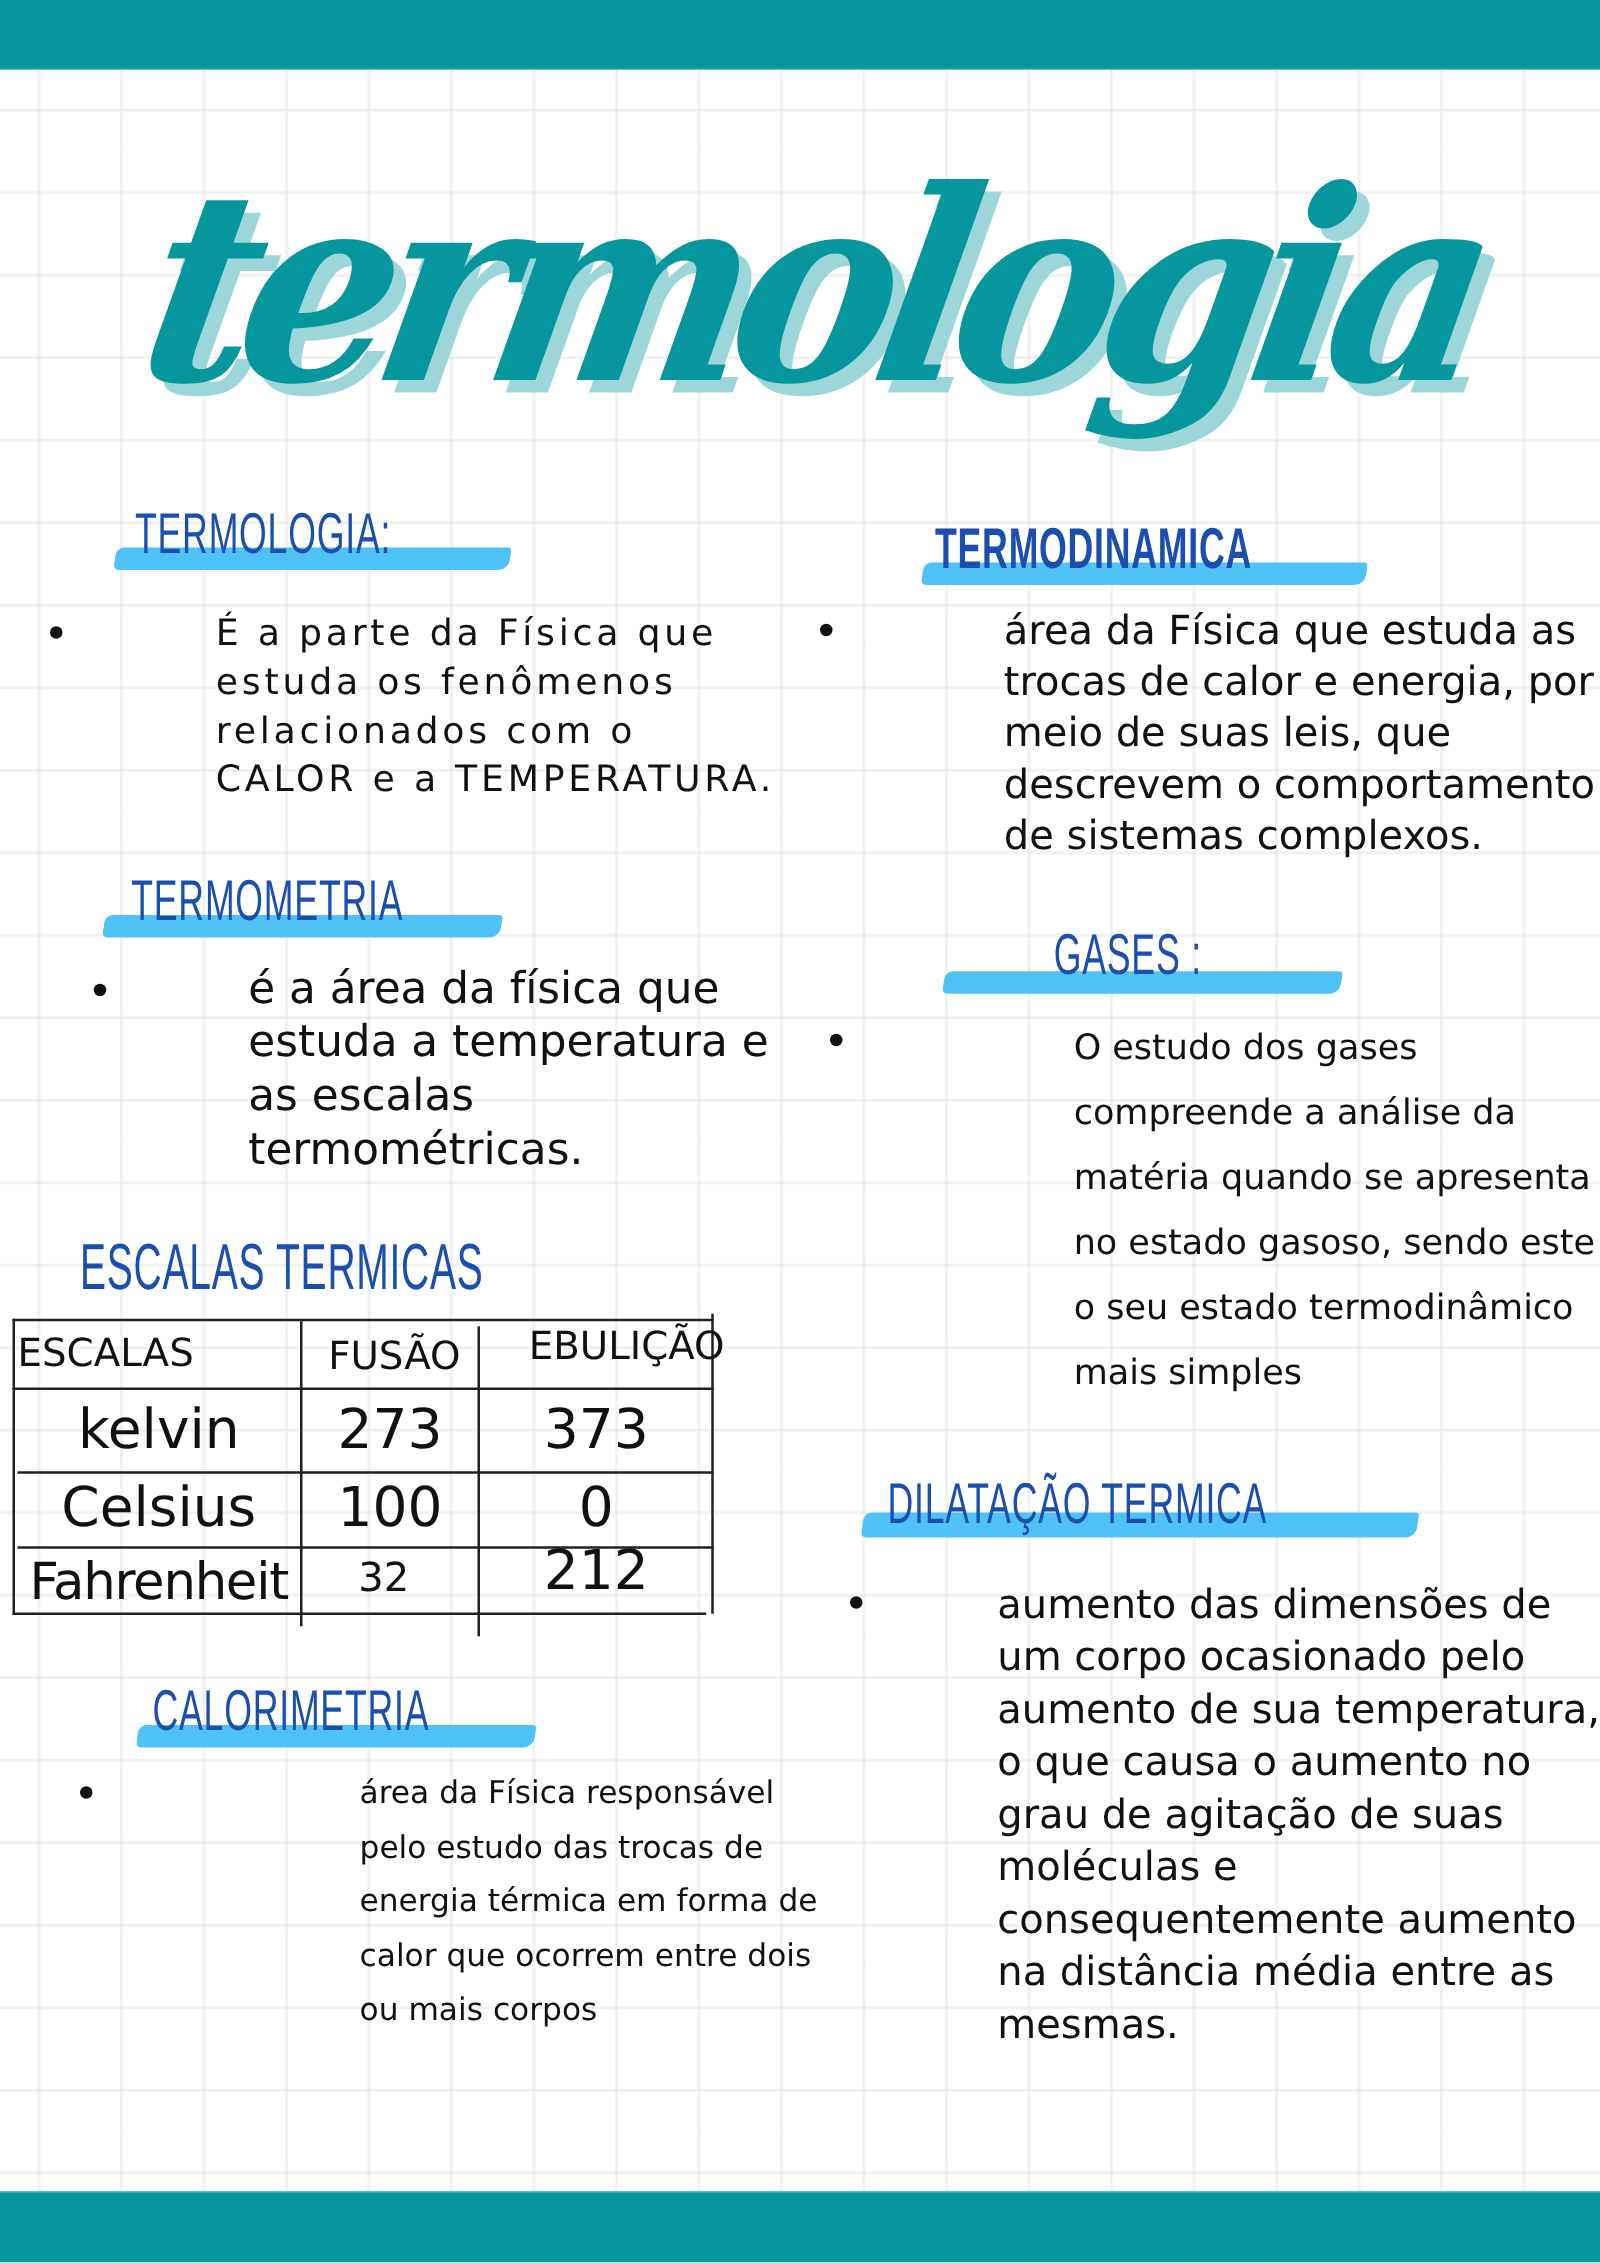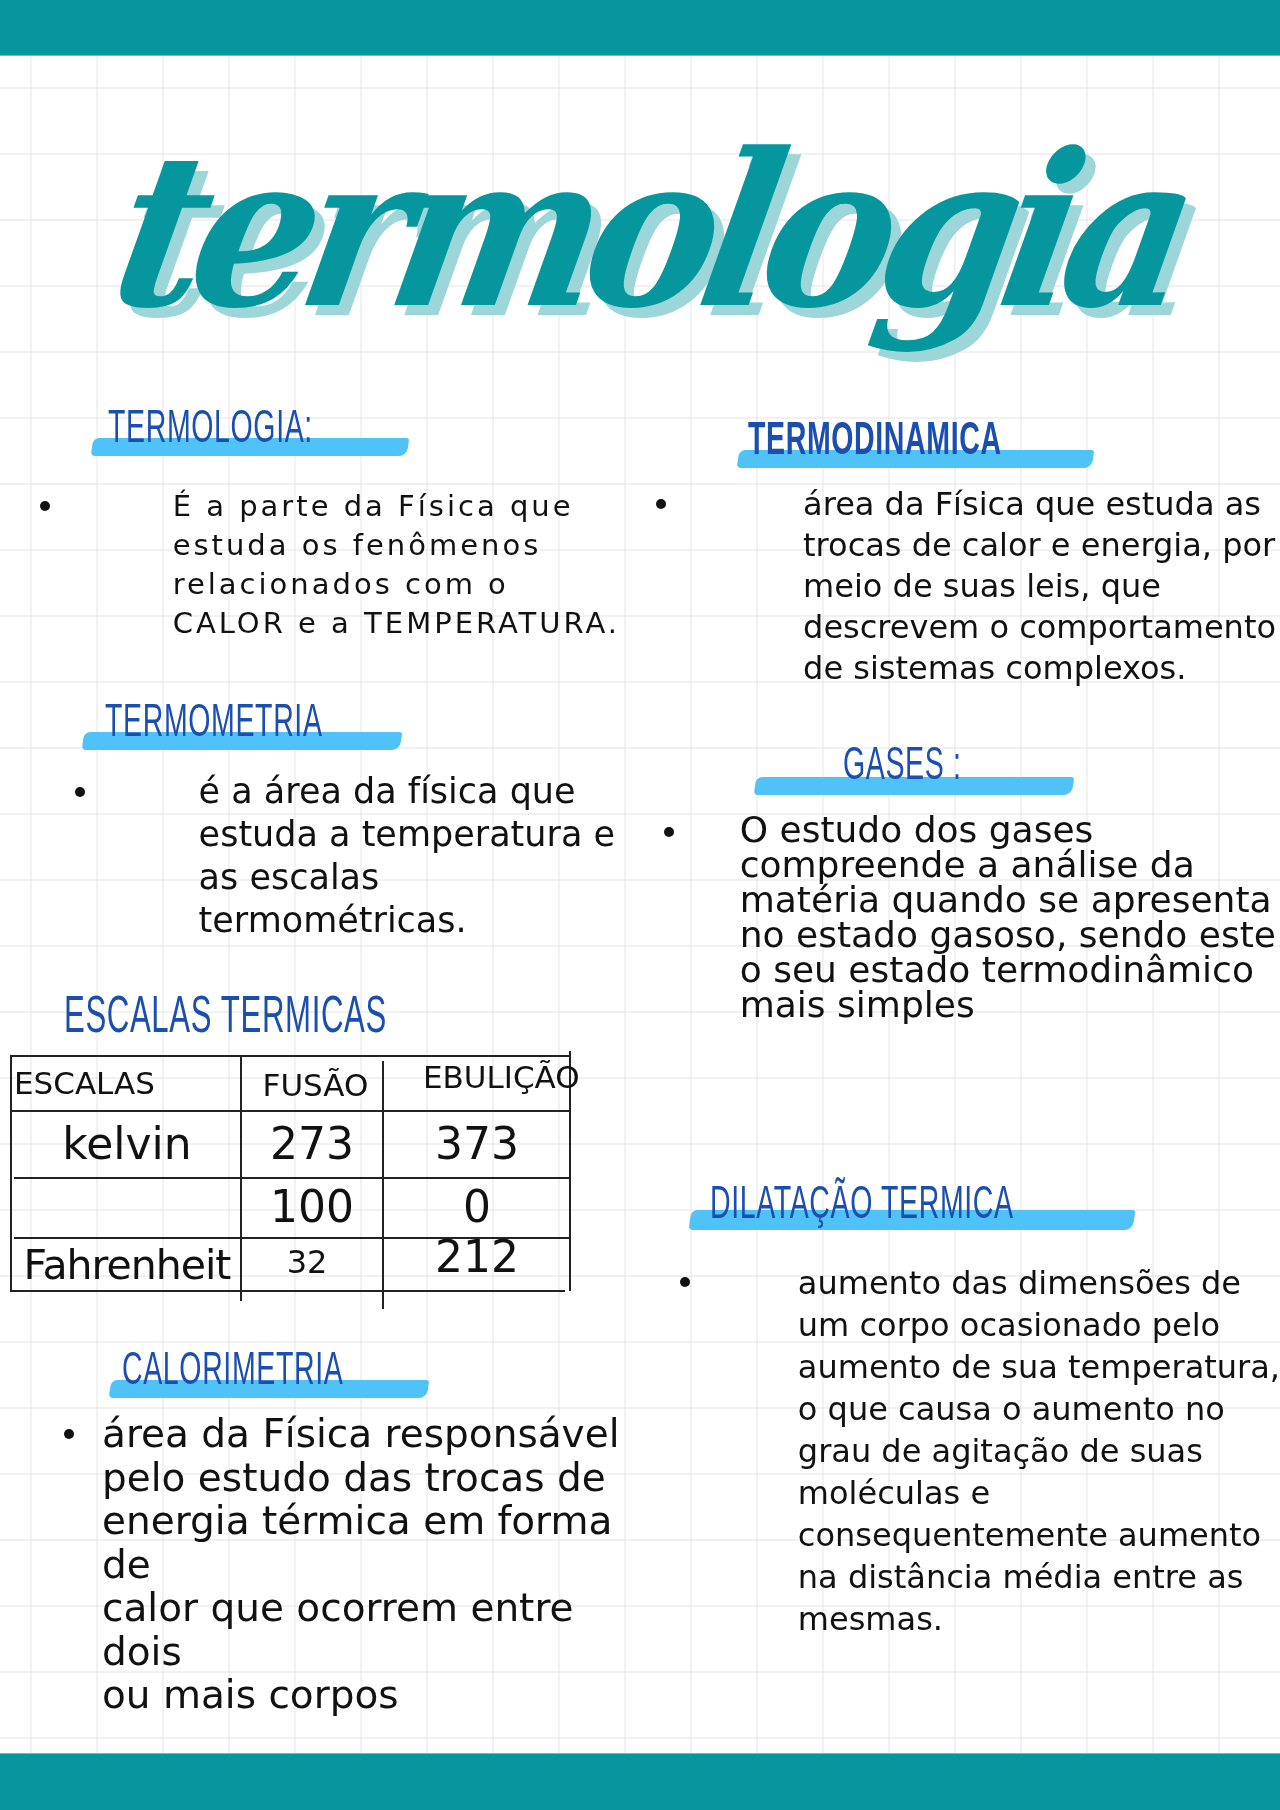--- a/index.html
+++ b/index.html
@@ -120,21 +120,21 @@
 as escalas
 termométricas.</span>
 </div>
 
 <div class="heading" style="left:755px; top:735px; width:330px;">
   <div class="hl" style="left:0; top:42px; width:318px;"></div>
   <div class="htext" style="left:88px;">GASES :</div>
 </div>
 <div class="bullet-block" style="left:664px; top:812px; width:612px;">
   <span class="dot" style="margin-top:15px;"></span>
-  <span class="txt" style="margin-left:44px; font-size:36px; line-height:35px;">O estudo dos gases
+  <span class="txt" style="margin-left:44px; font-size:28px; line-height:52px;">O estudo dos gases
 compreende a análise da
 matéria quando se apresenta
 no estado gasoso, sendo este
 o seu estado termodinâmico
 mais simples</span>
 </div>
 
 <div class="heading" style="left:64px; top:984px; width:420px;">
   <div class="htext" style="font-size:52px; line-height:60px; transform:scaleX(0.6);">ESCALAS TERMICAS</div>
 </div>
@@ -151,35 +151,36 @@
   <div class="vline" style="left:559px; top:-4px; height:240px;"></div>
 
   <div class="cell" style="left:4px; top:10px; width:130px; text-align:left; font-size:31px;">ESCALAS</div>
   <div class="cell" style="left:238px; top:12px; width:135px; font-size:31px;">FUSÃO</div>
   <div class="cell" style="left:374px; top:4px; width:186px; font-size:31px;padding-left:39px;">EBULIÇÃO</div>
 
   <div class="cell" style="left:4px; top:63px; width:226px; font-size:44px;">kelvin</div>
   <div class="cell" style="left:232px; top:63px; width:140px; font-size:44px;">273</div>
   <div class="cell" style="left:374px; top:63px; width:186px; font-size:44px;">373</div>
 
+  <div class="cell" style="left:4px; top:126px; width:226px; font-size:44px;">Celsius</div>
   <div class="cell" style="left:232px; top:126px; width:140px; font-size:44px;">100</div>
   <div class="cell" style="left:374px; top:126px; width:186px; font-size:44px;">0</div>
 
   <div class="cell" style="left:4px; top:186px; width:226px; font-size:41px; letter-spacing:-1px;">Fahrenheit</div>
   <div class="cell" style="left:232px; top:188px; width:130px; font-size:32px;">32</div>
   <div class="cell" style="left:374px; top:176px; width:186px; font-size:44px;">212</div>
 </div>
 
 <div class="heading" style="left:110px; top:1340px; width:330px;">
   <div class="hl" style="left:0; top:40px; width:318px;"></div>
   <div class="htext" style="left:12px;">CALORIMETRIA</div>
 </div>
 <div class="bullet-block" style="left:64px; top:1412px; width:590px;">
   <span class="dot" style="margin-top:17px;"></span>
-  <span class="txt" style="margin-left:28px; font-size:39px; line-height:43.5px;">área da Física responsável
+  <span class="txt" style="margin-left:28px; font-size:25px; line-height:43.5px;">área da Física responsável
 pelo estudo das trocas de
 energia térmica em forma de
 calor que ocorrem entre dois
 ou mais corpos</span>
 </div>
 
 <div class="heading" style="left:690px; top:1174px; width:450px;">
   <div class="hl" style="left:0; top:36px; width:444px; height:20px;"></div>
   <div class="htext" style="left:20px;">DILATAÇÃO TERMICA</div>
 </div>

